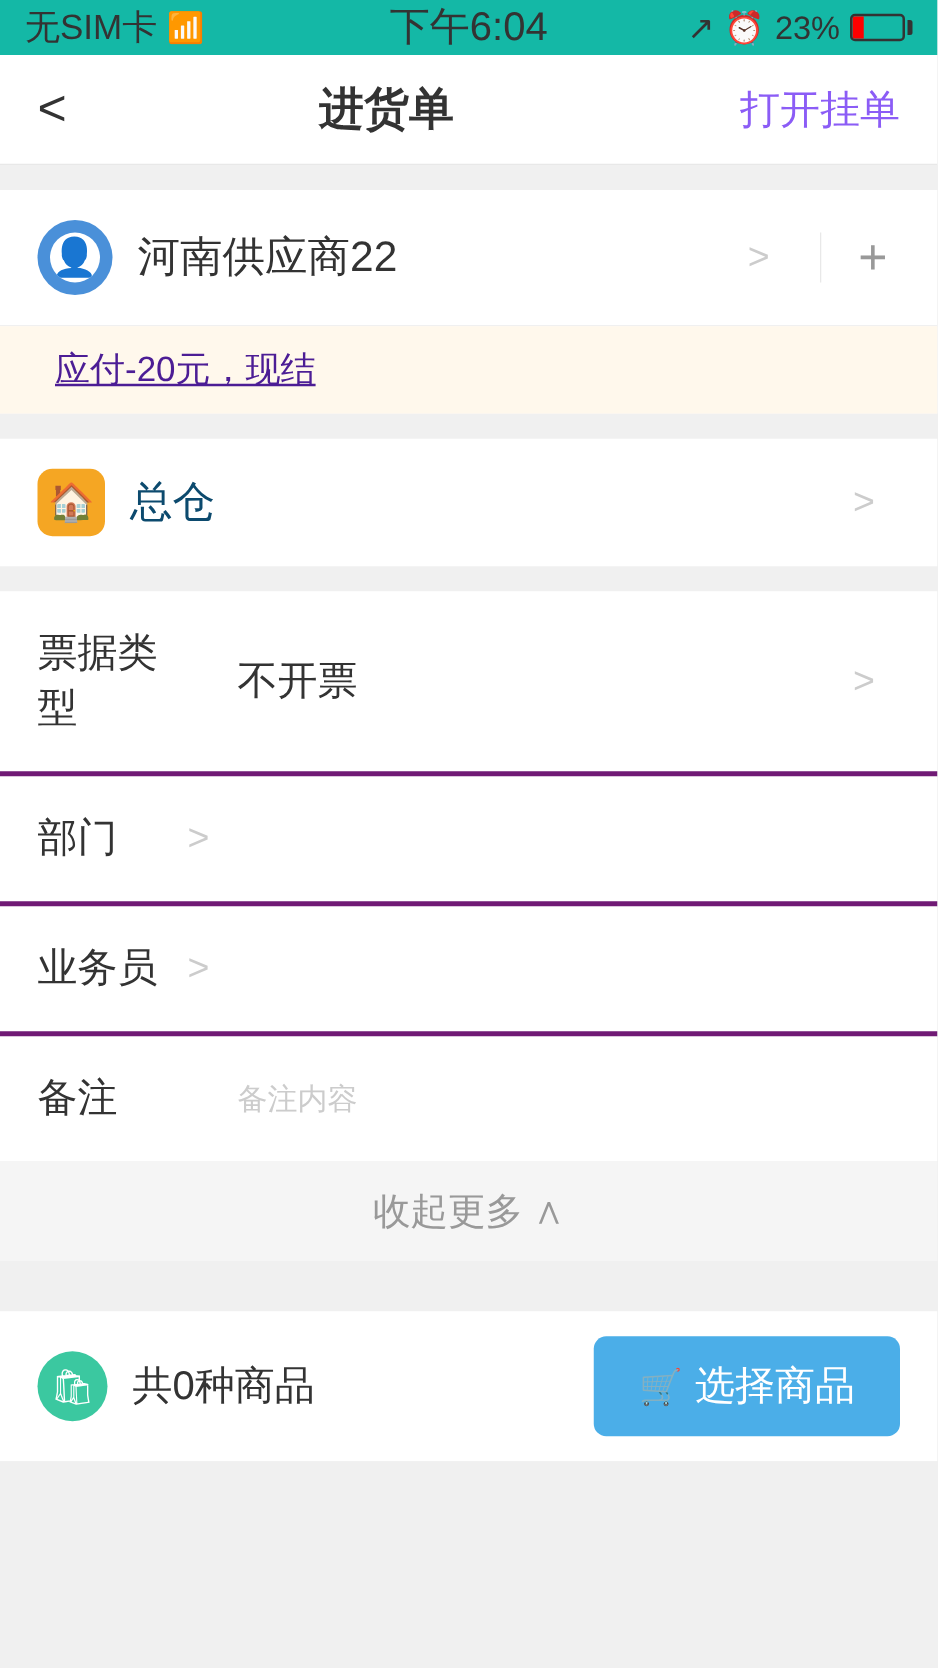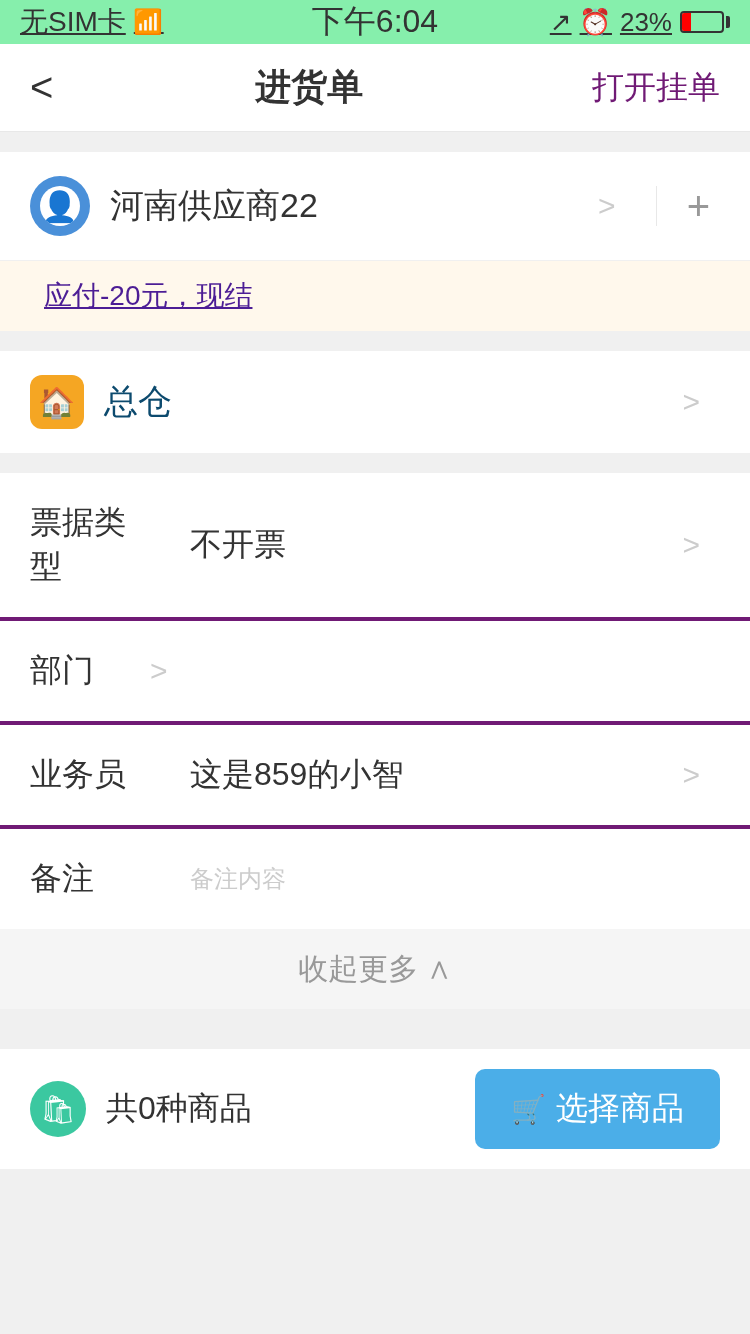--- a/index.html
+++ b/index.html
@@ -10,28 +10,27 @@
       min-height: 1334px;
       background: #f0f0f0;
       font-family: -apple-system, "PingFang SC", "Microsoft YaHei", sans-serif;
       font-size: 32px;
       color: #333;
     }
 
     
     .status-bar {
       height: 44px;
-      background: #86efac;
+      background: #14b8a6;
       display: flex;
       align-items: center;
       justify-content: space-between;
       padding: 0 20px;
       font-size: 28px;
       color: #333;
-      text-decoration: underline;
     }
     .status-left {
       display: flex;
       align-items: center;
       gap: 8px;
     }
     .status-center {
       font-size: 32px;
       font-weight: 500;
       position: absolute;
@@ -86,21 +85,21 @@
       color: #333;
       cursor: pointer;
     }
     .nav-title {
       font-size: 36px;
       font-weight: 600;
       color: #333;
     }
     .nav-action {
       font-size: 32px;
-      color: #701a75;
+      color: #8b5cf6;
       cursor: pointer;
       margin-left: 27px;
     }
 
     
     .section-gap {
       height: 20px;
       background: #f0f0f0;
     }
 
@@ -364,21 +363,20 @@
     <span class="chevron-right">&gt;</span>
   </div>
 
   <div class="form-row">
     <span class="form-label">部门</span>
     <span class="chevron-right">&gt;</span>
   </div>
 
   <div class="form-row">
     <span class="form-label">业务员</span>
-    <span class="form-value">这是859的小智</span>
     <span class="chevron-right">&gt;</span>
   </div>
 
   <div class="form-row">
     <span class="form-label">备注</span>
     <span class="form-placeholder">备注内容</span>
   </div>
 </div>
 
 <div class="collapse-row">

